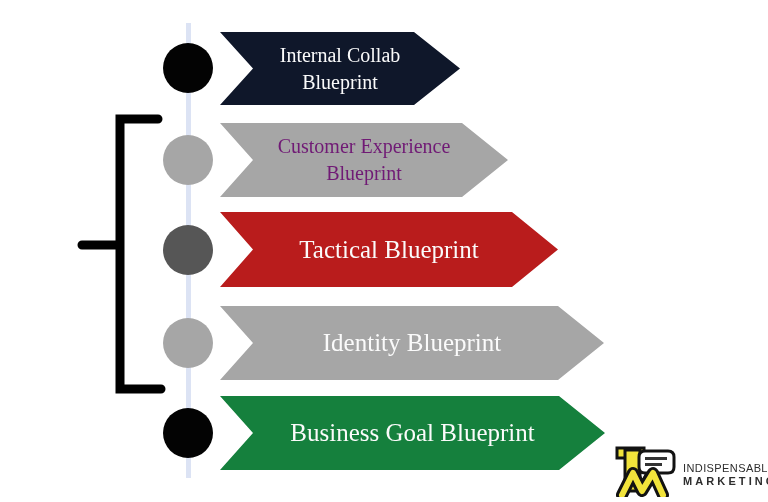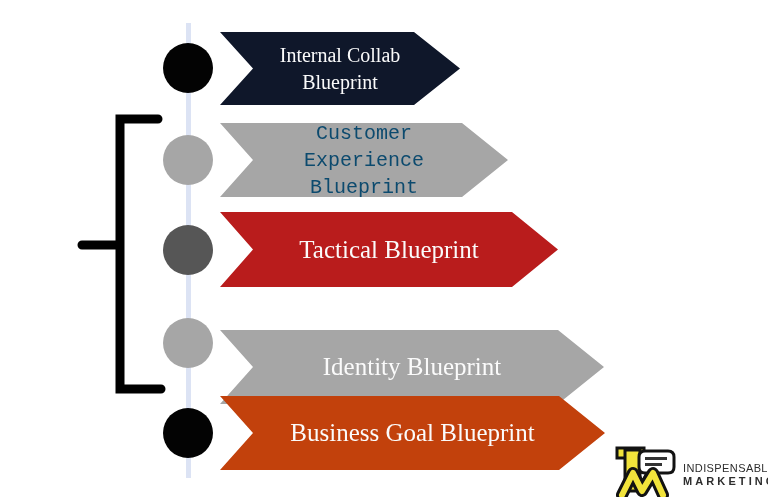--- a/index.html
+++ b/index.html
@@ -14,21 +14,21 @@
   .dot-0{top:43px;} .dot-1{top:135px;} .dot-2{top:225px;} .dot-3{top:318px;} .dot-4{top:408px;}
   
   .chevron{
     position:absolute;left:220px;display:flex;align-items:center;justify-content:center;
     clip-path:polygon(0 0, calc(100% - 46px) 0, 100% 50%, calc(100% - 46px) 100%, 0 100%, 33px 50%);
     box-sizing:border-box;padding:0 40px;text-align:center;
   }
   .chev-0{top:32px;width:240px;height:73px;}
   .chev-1{top:123px;width:288px;height:74px;}
   .chev-2{top:212px;width:338px;height:75px;}
-  .chev-3{top:306px;width:384px;height:74px;margin-top:24px;}
+  .chev-3{top:306px;width:384px;height:74px;}
   .chev-4{top:396px;width:385px;height:74px;}
   .label{display:block;}
   .label-sm{font-size:20px;line-height:1.35;}
   .label-lg{font-size:25px;line-height:1.2;}
   
   .bracket{position:absolute;left:70px;top:100px;width:110px;height:305px;}
   
   .logo{position:absolute;left:614px;top:445px;display:flex;align-items:center;gap:3px;}
   .logo-text{display:flex;flex-direction:column;justify-content:center;
     font-family:"Liberation Sans","DejaVu Sans",sans-serif;margin-top:8px;}
@@ -47,29 +47,29 @@
 <div class="dot dot-0" style="background: rgb(3, 3, 3);"></div>
 <div class="dot dot-1" style="background: rgb(166, 166, 166);"></div>
 <div class="dot dot-2" style="background: rgb(86, 86, 86);"></div>
 <div class="dot dot-3" style="background: rgb(166, 166, 166);"></div>
 <div class="dot dot-4" style="background: rgb(3, 3, 3);"></div>
 
 <div class="chevron chev-0" style="background: #0f172a;">
   <span class="label label-sm" style="color: rgb(251, 251, 251);">Internal Collab Blueprint</span>
 </div>
 <div class="chevron chev-1" style="background: rgb(166, 166, 166);">
-  <span class="label label-sm" style="color: #0c4a6e; font-family: Liberation Mono, monospace;">Customer Experience Blueprint</span>
+  <span class="label label-sm" style="color: #701a75;">Customer Experience Blueprint</span>
 </div>
 <div class="chevron chev-2" style="background: #b91c1c;">
   <span class="label label-lg" style="color: rgb(251, 251, 251);">Tactical Blueprint</span>
 </div>
 <div class="chevron chev-3" style="background: rgb(166, 166, 166);">
   <span class="label label-lg" style="color: rgb(251, 251, 251);">Identity Blueprint</span>
 </div>
-<div class="chevron chev-4" style="background: #c2410c;">
+<div class="chevron chev-4" style="background: #15803d;">
   <span class="label label-lg" style="color: rgb(251, 251, 251);">Business Goal Blueprint</span>
 </div>
 
 <div class="logo">
   <svg width="66" height="52" viewBox="0 0 66 52">
 
     <rect x="3" y="3" width="27" height="10" stroke-width="3" style="fill: rgb(241, 227, 59); stroke: rgb(18, 18, 18);"></rect>
     <rect x="11" y="5" width="15" height="41" stroke-width="3" style="fill: rgb(241, 227, 59); stroke: rgb(18, 18, 18);"></rect>
 
     <path d="M31,6 H54 Q60,6 60,12 V22 Q60,28 54,28 H41 L27,39 L33,28 H31 Q25,28 25,22 V12 Q25,6 31,6 Z" stroke-width="3" stroke-linejoin="round" style="fill: rgb(255, 255, 255); stroke: rgb(18, 18, 18);"></path>

